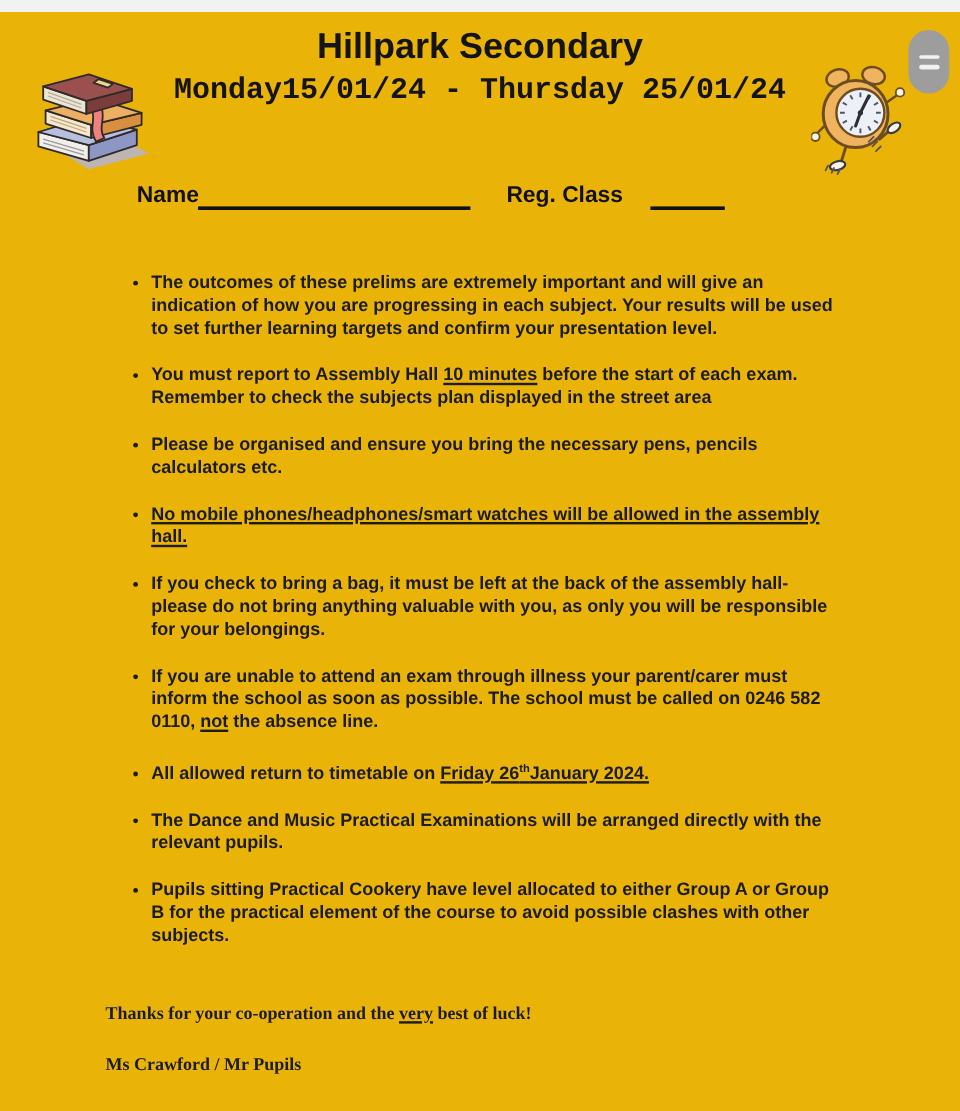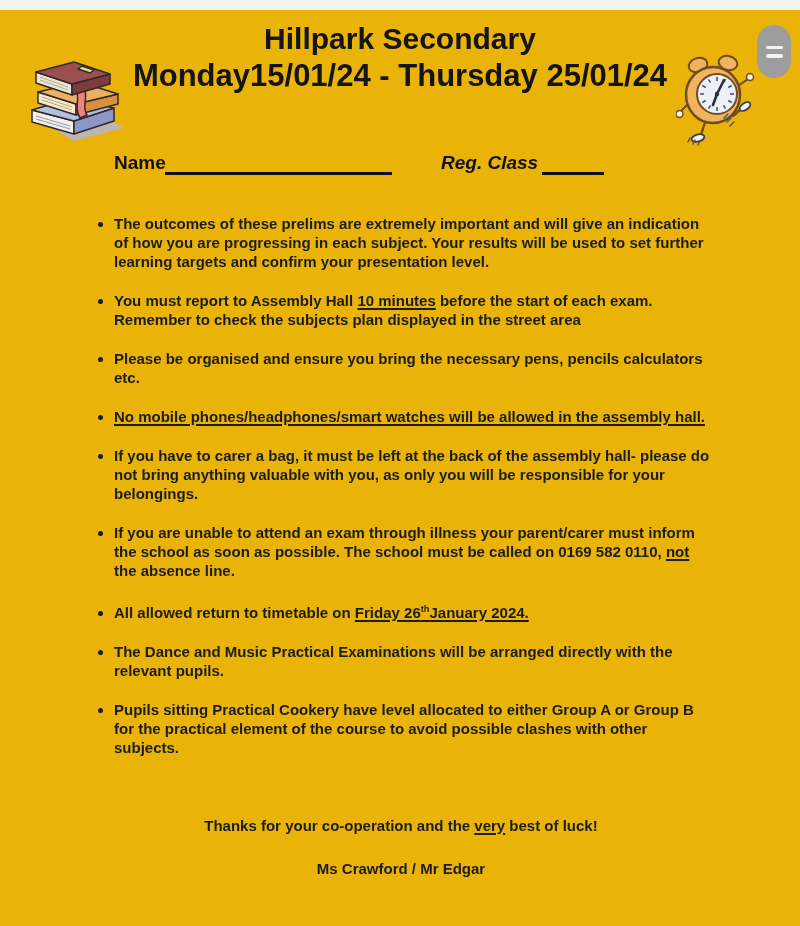--- a/index.html
+++ b/index.html
@@ -6,47 +6,47 @@
   .page {
     position:relative; width:800px; height:926px; margin:0 auto;
     background:#eab308; overflow:hidden; color:#1a1a1a;
     font-family:"Liberation Sans", sans-serif; font-weight:700;
   }
   .top-strip { position:absolute; top:0; left:0; right:0; height:10px; background:#f2f2f2; }
 
   
   .header { position:absolute; top:21px; left:0; width:100%; text-align:center; color:#141414; }
   .t1, .t2 { font-size:30px; line-height:36px; }
-  .t3 { font-size:31px; line-height:37px; white-space:nowrap; }
+  .t3 { font-size:25px; line-height:37px; white-space:nowrap;font-family:Liberation Mono, monospace; }
 
   .books { position:absolute; left:24px; top:44px; }
   .clock { position:absolute; left:676px; top:52px; }
 
   .handle {
     position:absolute; left:757px; top:25px; width:34px; height:53px;
     background:#9d9d9d; border-radius:17px; border:none; cursor:pointer;
     display:flex; flex-direction:column; align-items:center; justify-content:center; gap:5px;
   }
   .handle .bar { width:17px; height:3.5px; background:#f2f2f2; border-radius:2px; }
 
   
   .name-row { position:absolute; top:150px; left:0; width:100%; height:30px; font-size:19px; color:#111;margin-left:36px; }
   .name-label { position:absolute; left:78px; top:2px; }
   .name-line  { position:absolute; left:129px; top:2px; width:227px; height:20px; border-bottom:3px solid #111; }
-  .reg-label  { position:absolute; left:405px; top:2px;font-style:italic; }
+  .reg-label  { position:absolute; left:386px; top:2px; }
   .reg-line   { position:absolute; left:506px; top:2px; width:62px; height:20px; border-bottom:3px solid #111; }
 
   
   .content { position:absolute; top:210px; left:88px; width:626px; }
-  .content ul { margin:4px; padding:0 0 0 22px; list-style:disc; }
+  .content ul { margin:16px; padding:0 0 0 22px; list-style:disc; }
   .content li { margin-bottom:20px; font-size:15px; line-height:19px; color:#1c1c1c; }
   .u { text-decoration:underline; text-decoration-thickness:2px; text-underline-offset:2px; }
   .sup { font-size:0.62em; vertical-align:super; }
 
-  .footer { text-align:center; font-size:15px; margin-top:60px; color:#1c1c1c; }
+  .footer { font-size:15px; margin-top:48px; color:#1c1c1c;font-family:Liberation Serif, serif; }
   .signature { margin-top:26px; }
 </style>
 </head>
 <body>
 
 <div class="page">
   <div class="top-strip"></div>
 
   <div class="books">
     <svg width="104" height="100" viewBox="0 0 104 100">
@@ -138,24 +138,24 @@
     <span class="reg-label">Reg. Class</span>
     <span class="reg-line"></span>
   </div>
 
   <div class="content">
     <ul>
       <li><span>The outcomes of these prelims are extremely important and will give an indication of how you are progressing in each subject. Your results will be used to set further learning targets and confirm your presentation level.</span></li>
       <li><span>You must report to Assembly Hall </span><span class="u">10 minutes</span><span> before the start of each exam. Remember to check the subjects plan displayed in the street area</span></li>
       <li><span>Please be organised and ensure you bring the necessary pens, pencils calculators etc.</span></li>
       <li><span class="u">No mobile phones/headphones/smart watches will be allowed in the assembly hall.</span></li>
-      <li><span>If you have to carer a bag, it must be left at the back of the assembly hall- please do not bring anything valuable with you, as only you will be responsible for your belongings.</span></li>
-      <li><span>If you are unable to attend an exam through illness your parent/carer must inform the school as soon as possible. The school must be called on 0169 582 0110, </span><span class="u">not</span><span> the absence line.</span></li>
+      <li><span>If you check to bring a bag, it must be left at the back of the assembly hall- please do not bring anything valuable with you, as only you will be responsible for your belongings.</span></li>
+      <li><span>If you are unable to attend an exam through illness your parent/carer must inform the school as soon as possible. The school must be called on 0246 582 0110, </span><span class="u">not</span><span> the absence line.</span></li>
       <li><span>All allowed return to timetable on </span><span class="u"><span>Friday 26</span><span class="sup">th</span><span>January 2024.</span></span></li>
       <li><span>The Dance and Music Practical Examinations will be arranged directly with the relevant pupils.</span></li>
       <li><span>Pupils sitting Practical Cookery have level allocated to either Group A or Group B for the practical element of the course to avoid possible clashes with other subjects.</span></li>
     </ul>
     <div class="footer">
       <div><span>Thanks for your co-operation and the </span><span class="u">very</span><span> best of luck!</span></div>
-      <div class="signature">Ms Crawford / Mr Edgar</div>
+      <div class="signature">Ms Crawford / Mr Pupils</div>
     </div>
   </div>
 </div>
 
 </body></html>

